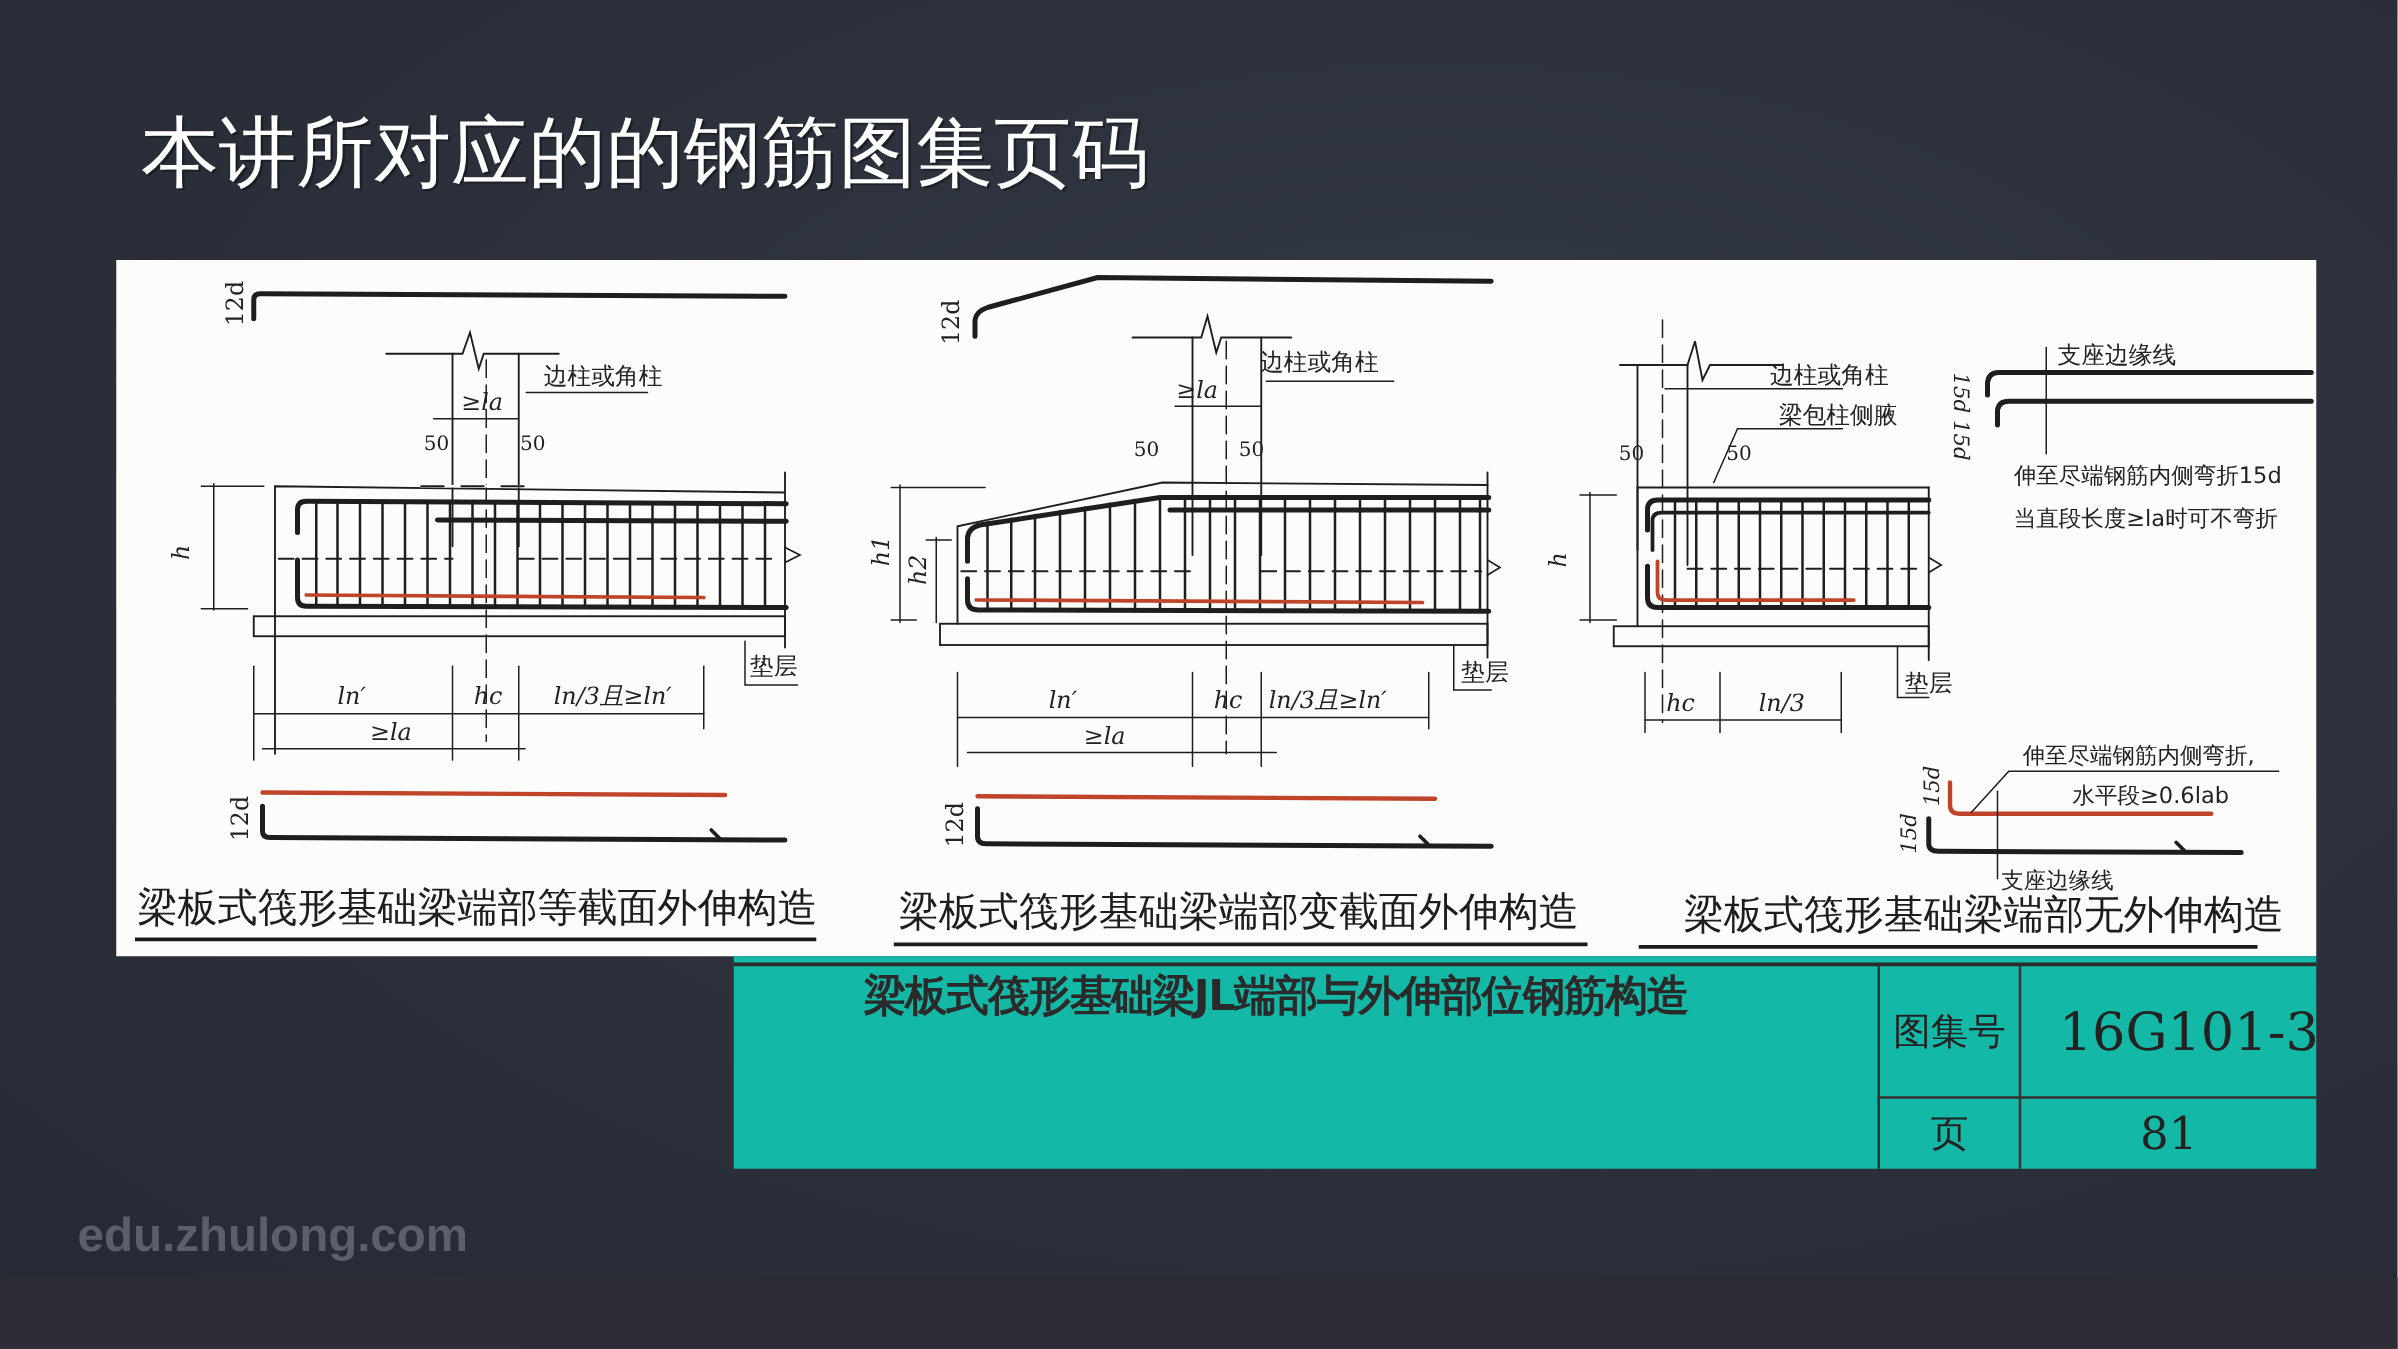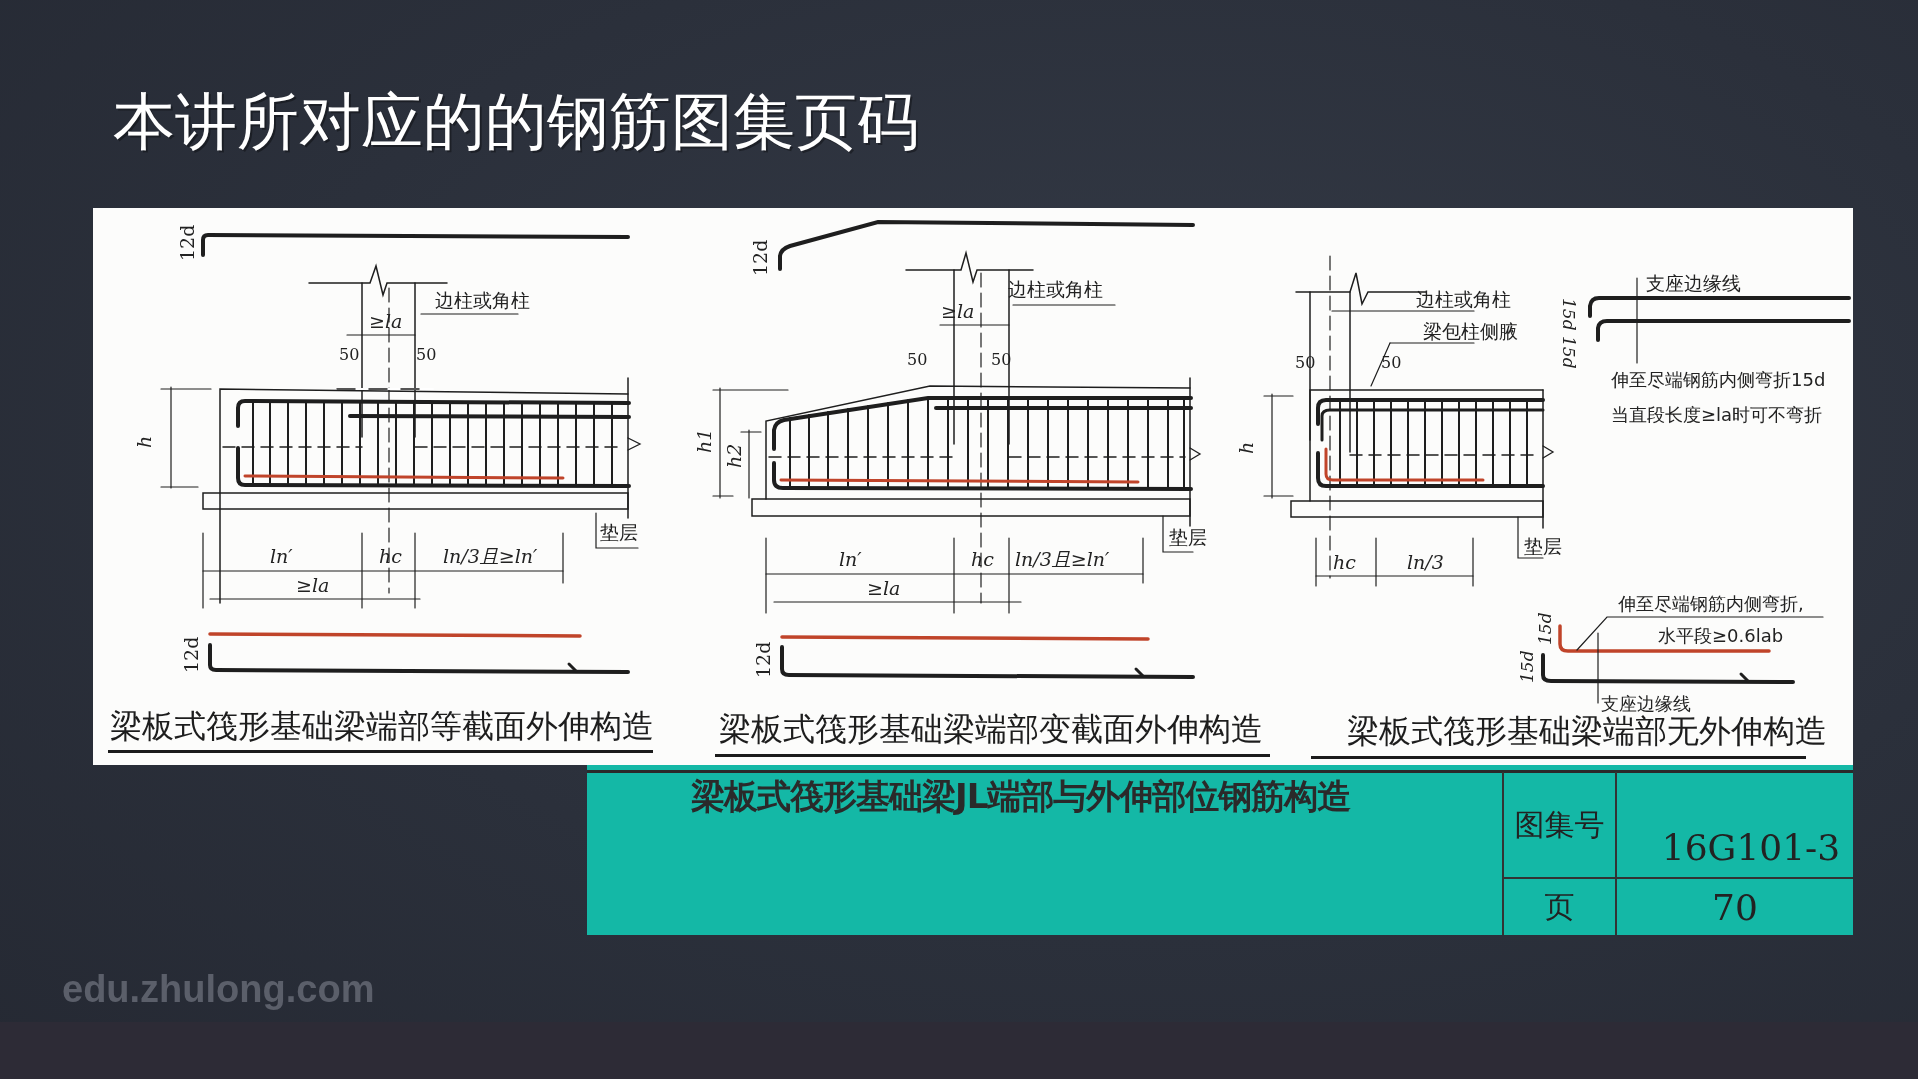--- a/index.html
+++ b/index.html
@@ -290,18 +290,18 @@
   <div class="cap-line" style="left:1218px; top:548px; width:495px;"></div>
 </div>
 
 <div class="panel-bottom">
   <div style="position:absolute; left:0; top:5px; width:1266px; height:3px; background:#2a2a2a;"></div>
   <div class="tb-main-title">梁板式筏形基础梁JL端部与外伸部位钢筋构造</div>
   <div style="position:absolute; left:915px; top:7px; width:2px; height:163px; background:#333;"></div>
   <div style="position:absolute; left:1028px; top:7px; width:2px; height:163px; background:#333;"></div>
   <div style="position:absolute; left:915px; top:112px; width:351px; height:2px; background:#333;"></div>
   <div class="tb-cell" style="left:917px; top:8px; width:111px; height:104px; font-size:30px; font-family:'DejaVu Sans', sans-serif;">图集号</div>
-  <div class="tb-cell" style="left:1030px; top:8px; width:268px; height:104px; font-size:36px;margin-top:22px;">16G101-3</div>
+  <div class="tb-cell" style="left:1030px; top:8px; width:268px; height:104px; font-size:42px;">16G101-3</div>
   <div class="tb-cell" style="left:917px; top:114px; width:111px; height:56px; font-size:30px; font-family:'DejaVu Sans', sans-serif;">页</div>
-  <div class="tb-cell" style="left:1030px; top:114px; width:236px; height:56px; font-size:36px;">70</div>
+  <div class="tb-cell" style="left:1030px; top:114px; width:236px; height:56px; font-size:36px;">81</div>
 </div>
 
 <div class="watermark">edu.zhulong.com</div>
 
 </body></html>

